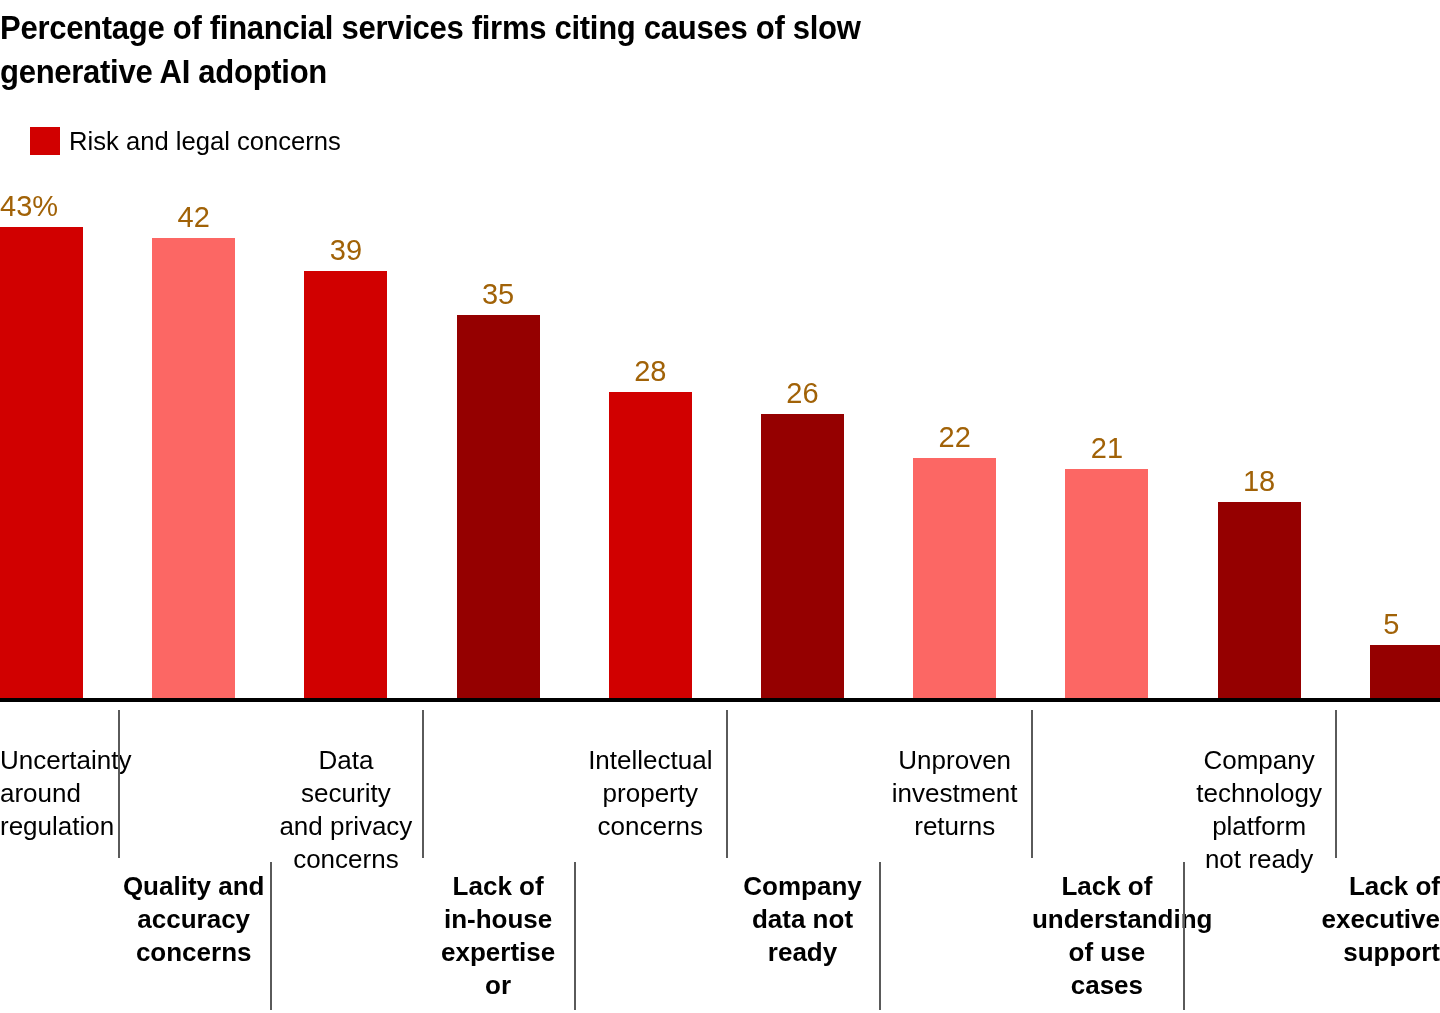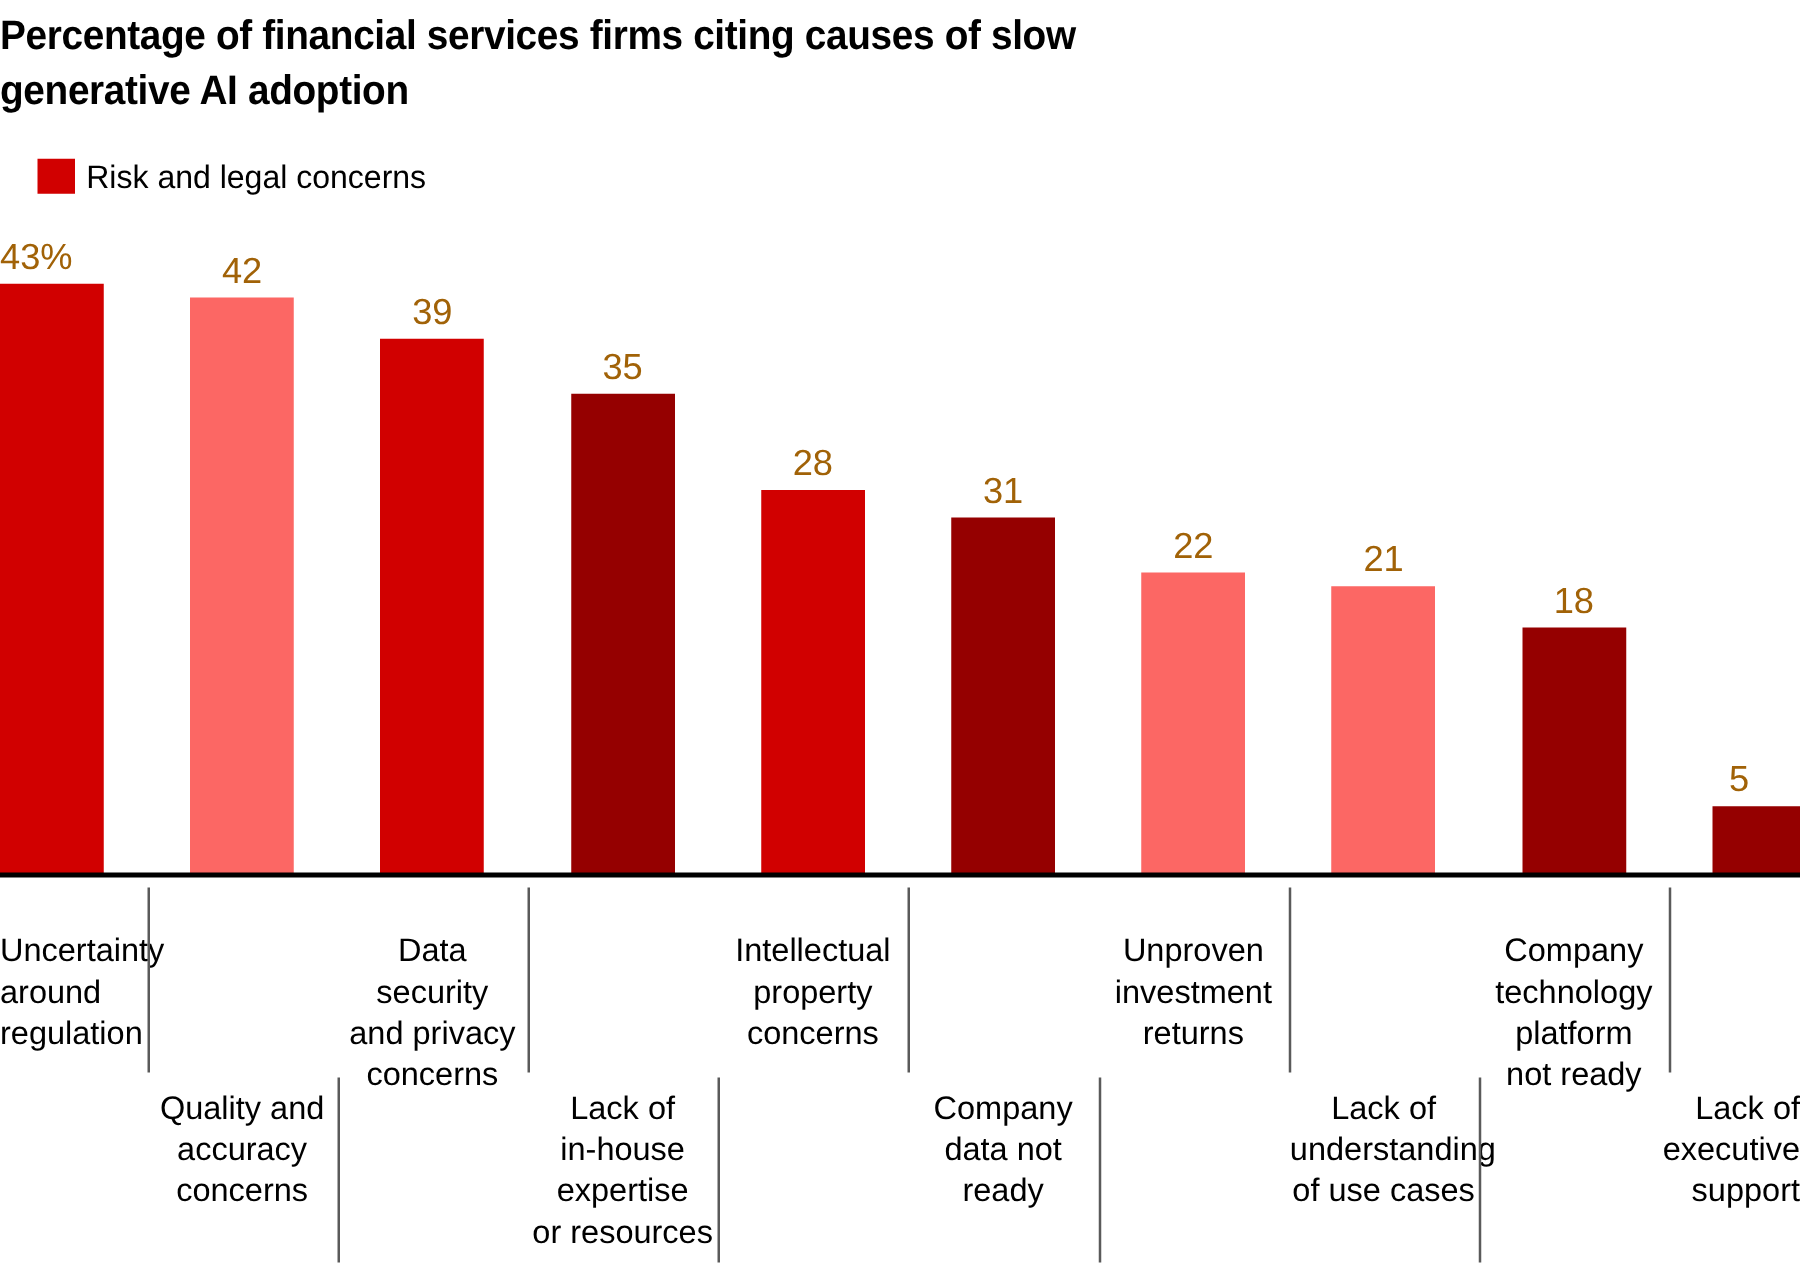--- a/index.html
+++ b/index.html
@@ -85,21 +85,21 @@
   
   .cat-label {
     position: absolute;
     text-align: center;
     font-size: 26px;
     line-height: 33px;
     color: #000000;
     white-space: pre-line;
   }
   .cat-label.row-top  { top: 706px; margin-top: 38px; }
-  .cat-label.row-bot  { top: 870px; }
+  .cat-label.row-bot  { top: 870px; font-weight: bold; }
   .cat-label.align-left { text-align: left; }
 
   .tick {
     position: absolute;
     width: 2px;
     background: #5a5a5a;
   }
 </style>
 </head>
 <body>
@@ -123,21 +123,21 @@
       <div class="bar-value" style="left: 0px; width: 123px; bottom: 479px; text-align: left;">43%</div>
       <div class="bar" style="left: 152.2px; width: 83px; height: 462px; background: rgb(252, 103, 100);"></div>
       <div class="bar-value" style="left: 132.2px; width: 123px; bottom: 468px;">42</div>
       <div class="bar" style="left: 304.4px; width: 83px; height: 429px; background: rgb(209, 0, 0);"></div>
       <div class="bar-value" style="left: 284.4px; width: 123px; bottom: 435px;">39</div>
       <div class="bar" style="left: 456.6px; width: 83px; height: 385px; background: rgb(149, 0, 0);"></div>
       <div class="bar-value" style="left: 436.6px; width: 123px; bottom: 391px;">35</div>
       <div class="bar" style="left: 608.8px; width: 83px; height: 308px; background: rgb(209, 0, 0);"></div>
       <div class="bar-value" style="left: 588.8px; width: 123px; bottom: 314px;">28</div>
       <div class="bar" style="left: 761px; width: 83px; height: 286px; background: rgb(149, 0, 0);"></div>
-      <div class="bar-value" style="left: 741px; width: 123px; bottom: 292px;">31</div>
+      <div class="bar-value" style="left: 741px; width: 123px; bottom: 292px;">26</div>
       <div class="bar" style="left: 913.2px; width: 83px; height: 242px; background: rgb(252, 103, 100);"></div>
       <div class="bar-value" style="left: 893.2px; width: 123px; bottom: 248px;">22</div>
       <div class="bar" style="left: 1065.4px; width: 83px; height: 231px; background: rgb(252, 103, 100);"></div>
       <div class="bar-value" style="left: 1045.4px; width: 123px; bottom: 237px; text-align: center;">21</div>
       <div class="bar" style="left: 1217.6px; width: 83px; height: 198px; background: rgb(149, 0, 0);"></div>
       <div class="bar-value" style="left: 1197.6px; width: 123px; bottom: 204px;">18</div>
       <div class="bar" style="left: 1369.8px; width: 83px; height: 55px; background: rgb(149, 0, 0);"></div>
       <div class="bar-value" style="left: 1329.8px; width: 123px; bottom: 61px; text-align: center;">5</div>
     </div>
 

